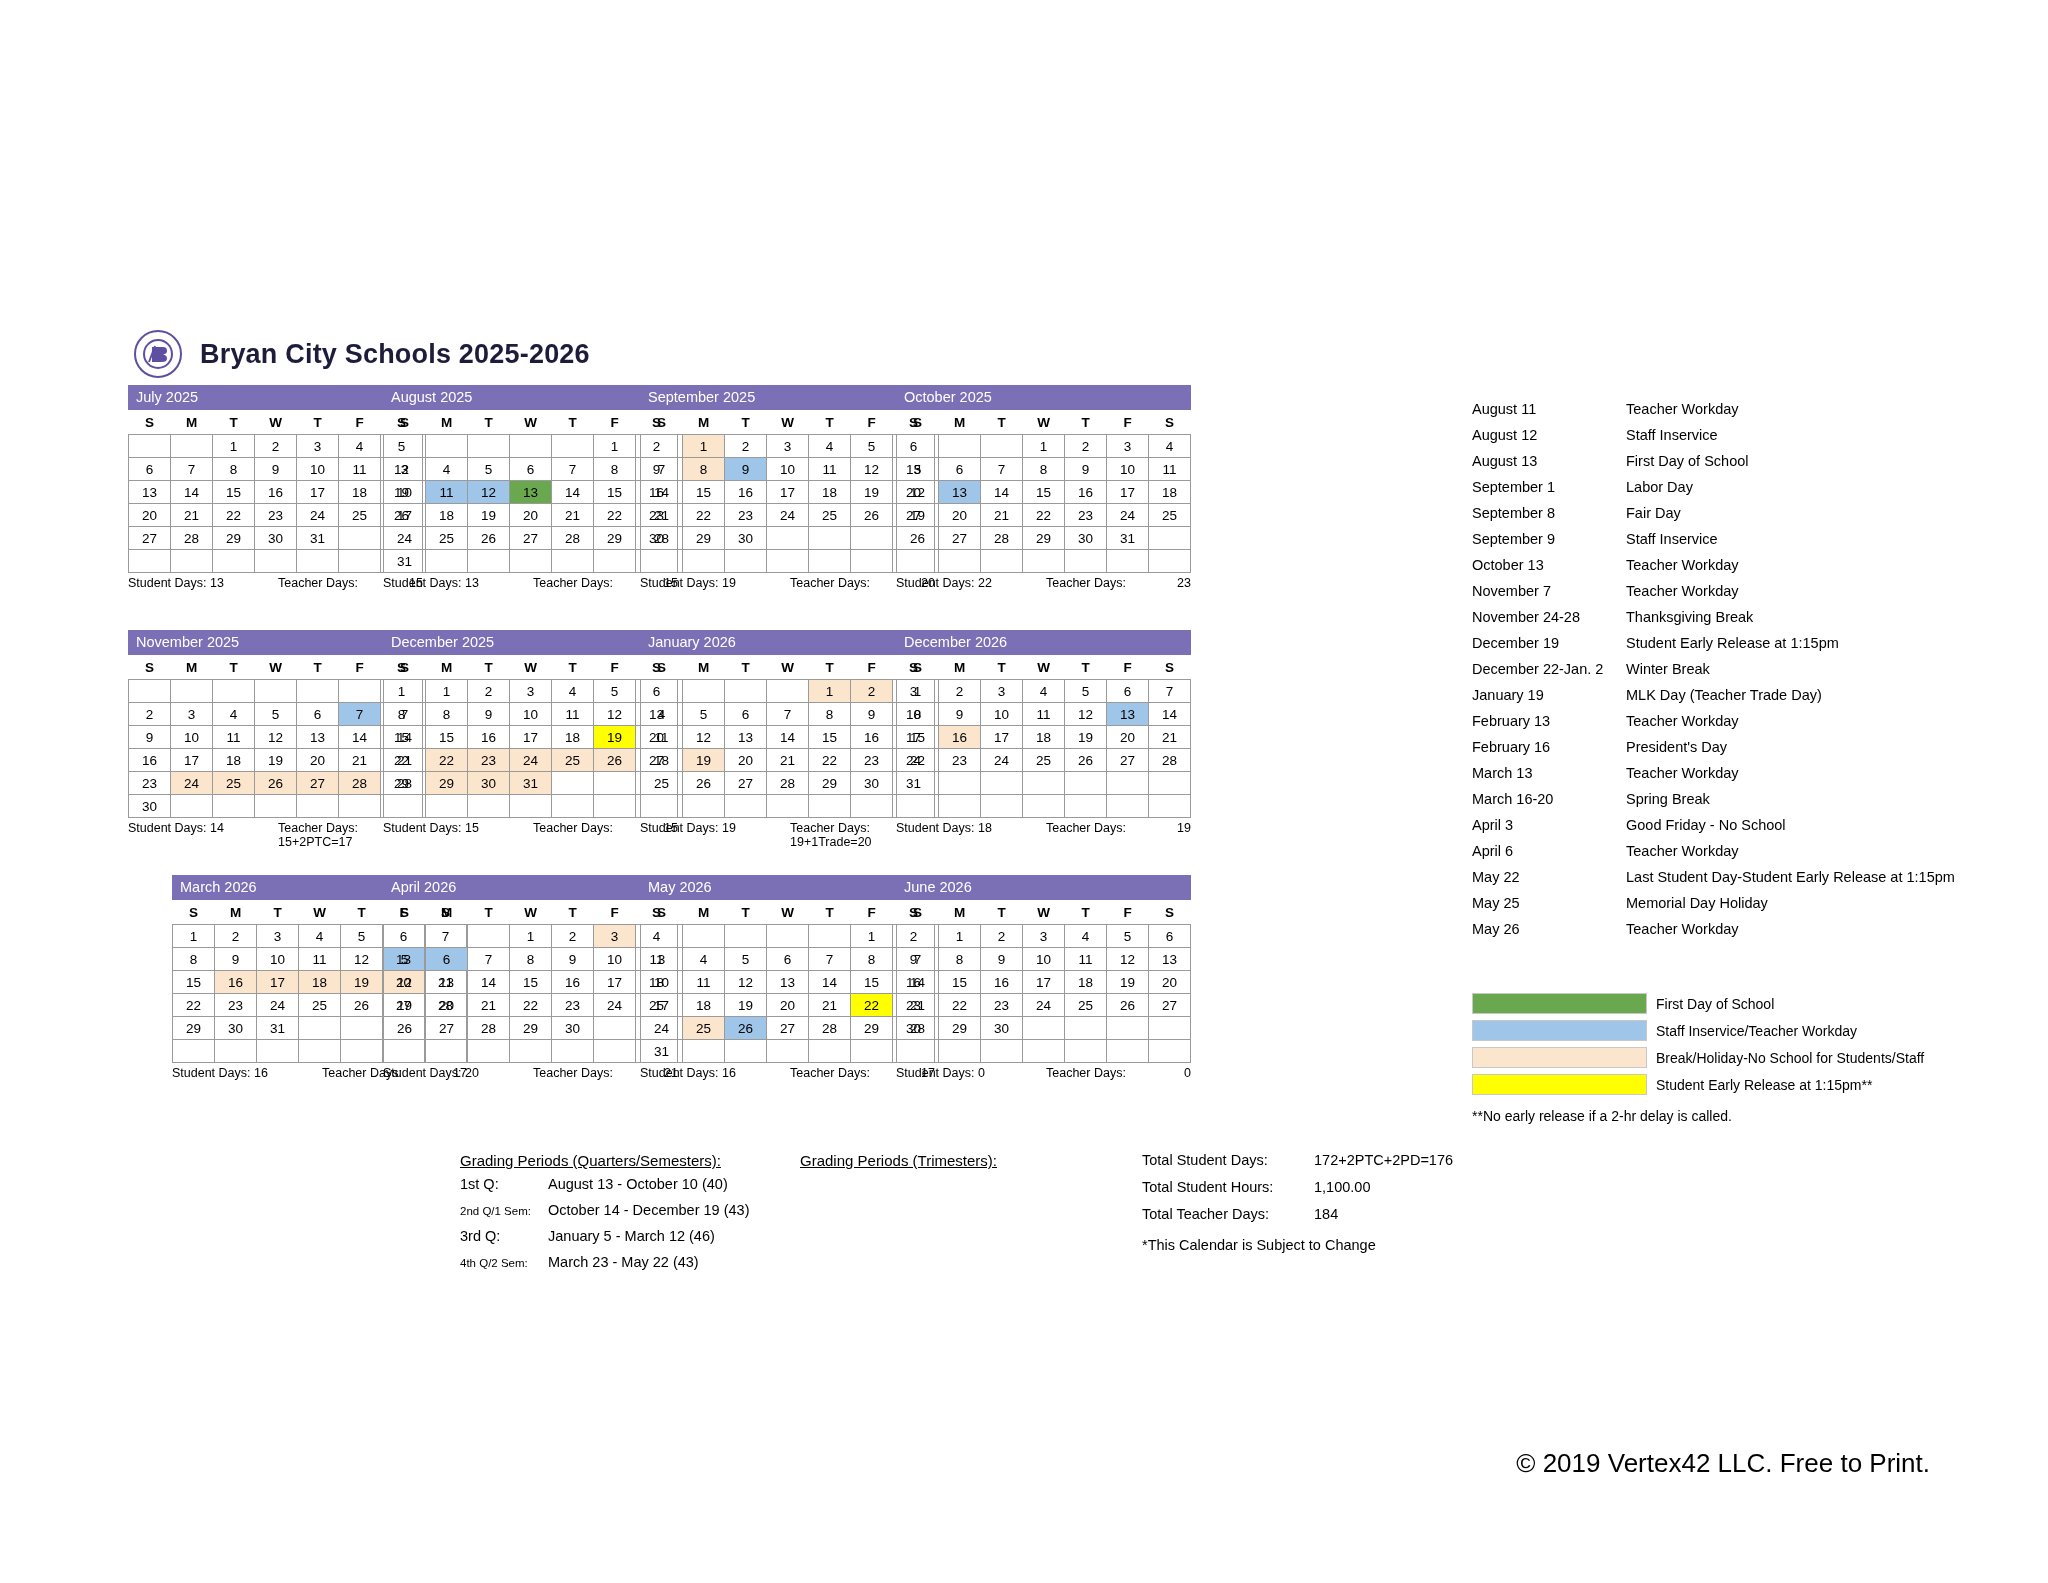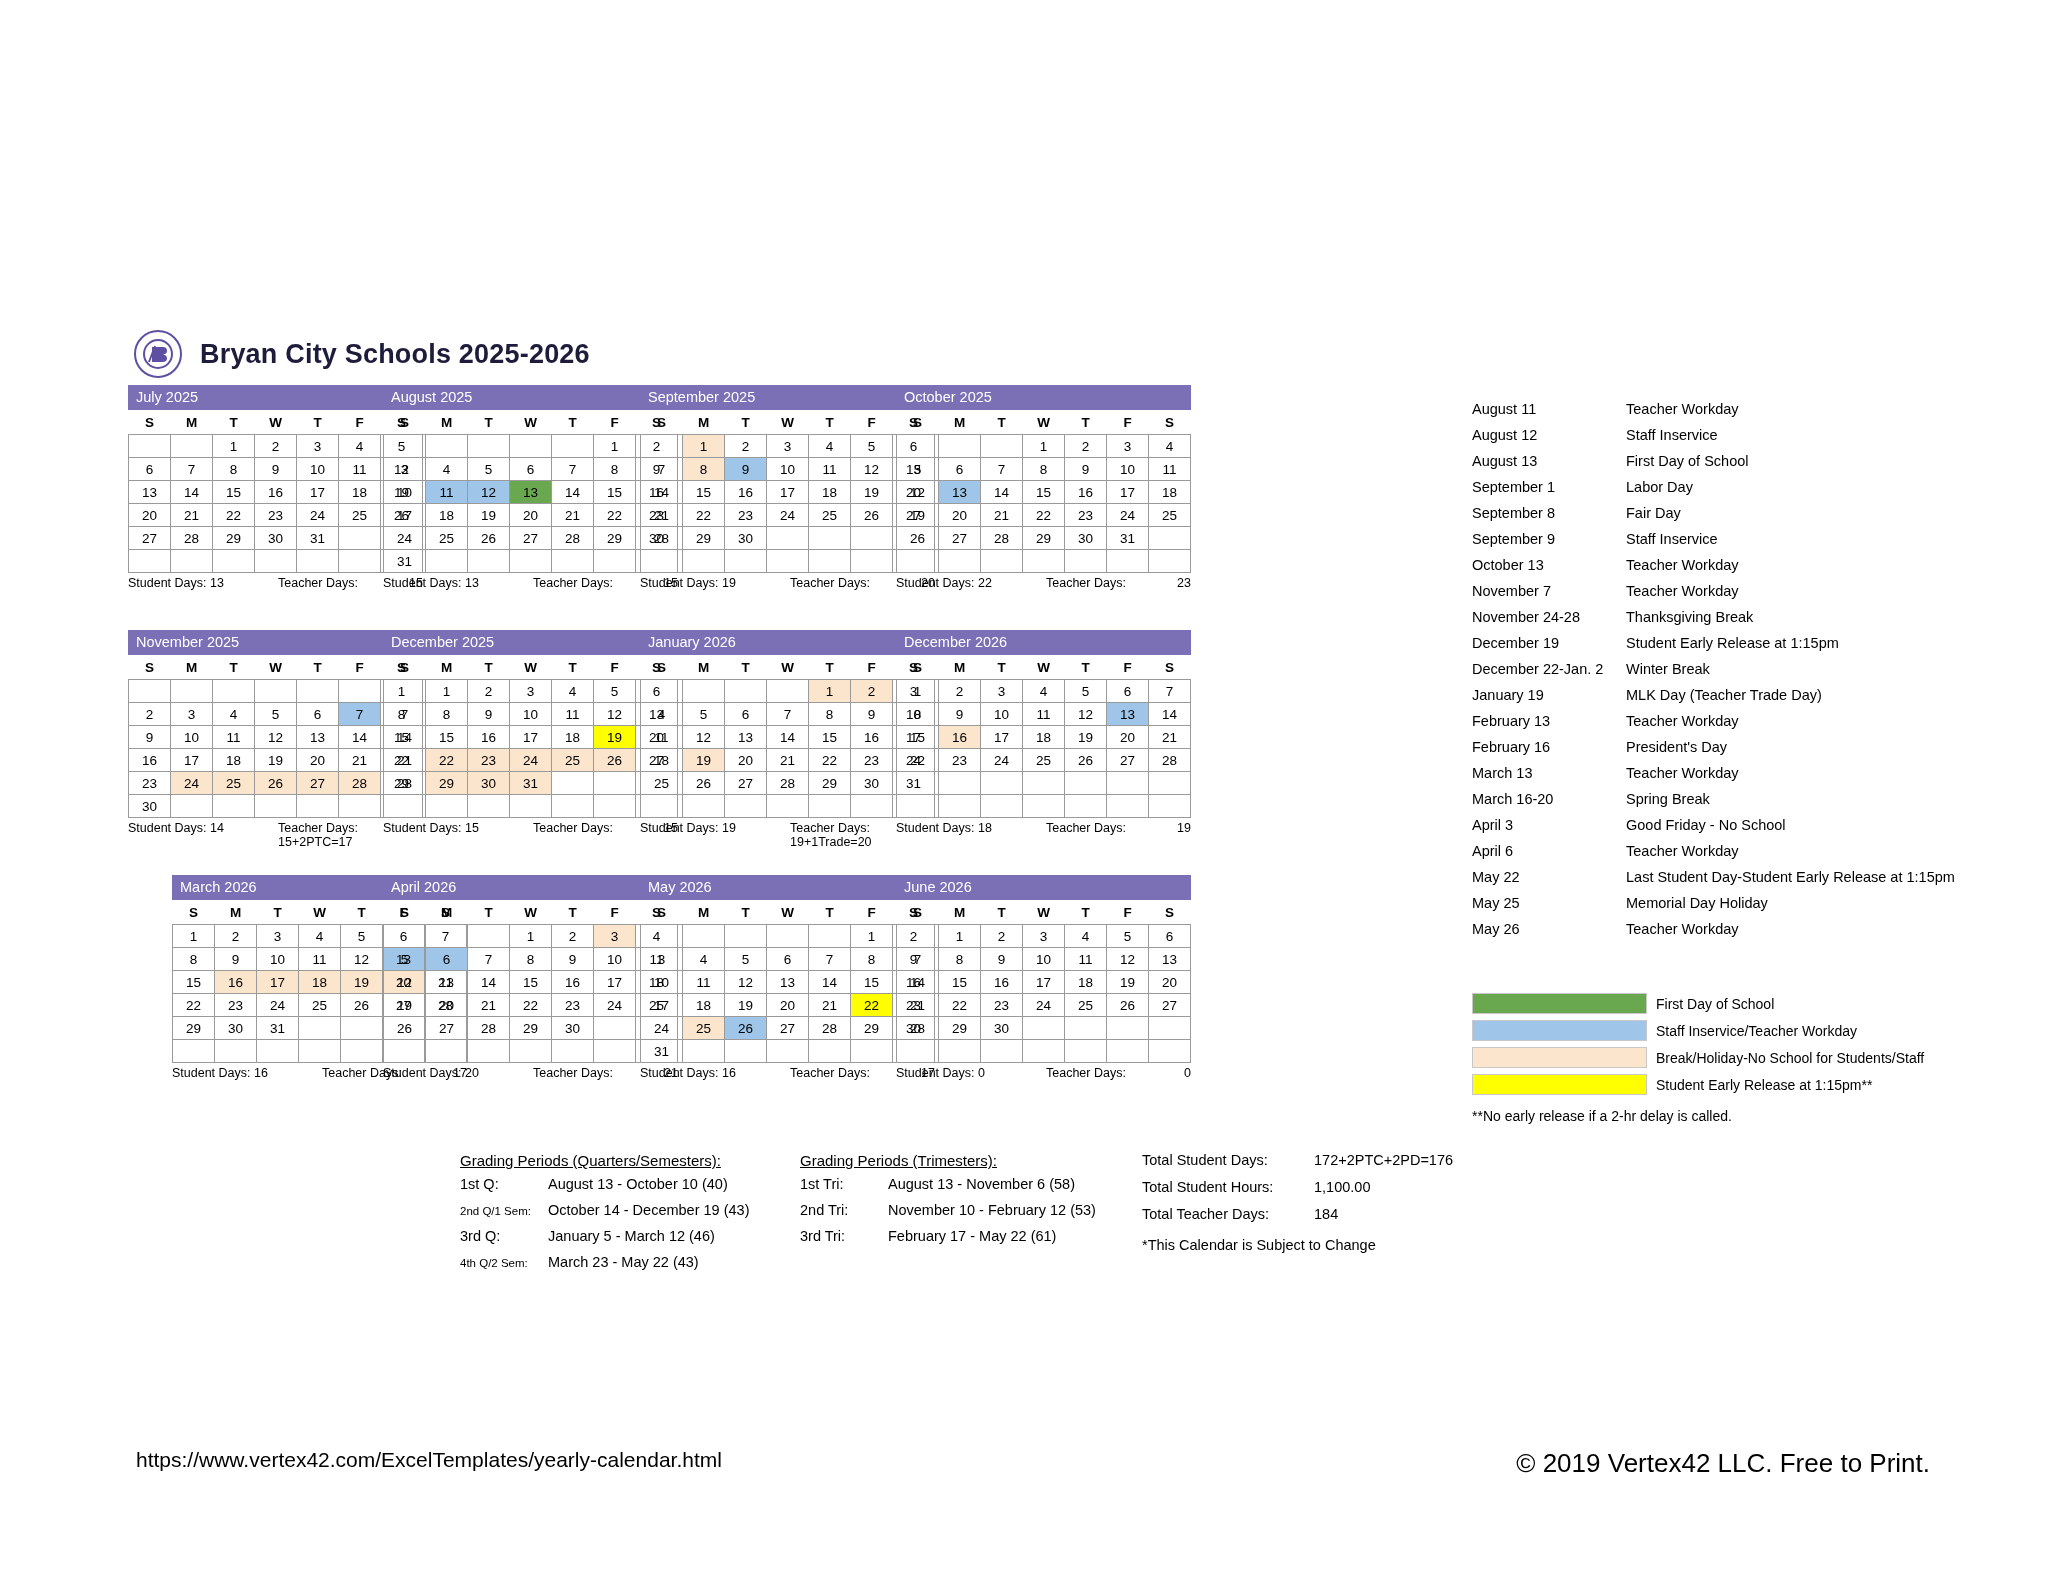--- a/index.html
+++ b/index.html
@@ -1266,50 +1266,35 @@
         </div>
         <div class="gp-row">
           <div class="gp-key small">4th Q/2 Sem:</div>
           <div class="gp-val">March 23 - May 22 (43)</div>
         </div>
       </div>
   </div>
 
   <div class="gp-block" style="left:800px; top:1152px; width:320px;">
     <div class="gp-title">Grading Periods (Trimesters):</div>
-    <div id="gt-rows">
-        <div class="gp-row">
-          <div class="gp-key">1st Tri:</div>
-          <div class="gp-val">August 13 - November 6 (58)</div>
-        </div>
-        <div class="gp-row">
-          <div class="gp-key">2nd Tri:</div>
-          <div class="gp-val">November 10 - February 12 (53)</div>
-        </div>
-        <div class="gp-row">
-          <div class="gp-key">3rd Tri:</div>
-          <div class="gp-val">February 17 - May 22 (61)</div>
-        </div>
-      </div>
   </div>
 
   <div class="totals">
     <div id="totals-rows">
         <div class="totals-row">
           <div class="totals-key">Total Student Days:</div>
           <div class="totals-val">172+2PTC+2PD=176</div>
         </div>
         <div class="totals-row">
           <div class="totals-key">Total Student Hours:</div>
           <div class="totals-val">1,100.00</div>
         </div>
         <div class="totals-row">
           <div class="totals-key">Total Teacher Days:</div>
           <div class="totals-val">184</div>
         </div>
       </div>
     <div class="totals-note">*This Calendar is Subject to Change</div>
   </div>
 
-  <div class="footer-left">https://www.vertex42.com/ExcelTemplates/yearly-calendar.html</div>
   <div class="footer-right">© 2019 Vertex42 LLC. Free to Print.</div>
 
 </div>
 
 </body></html>

